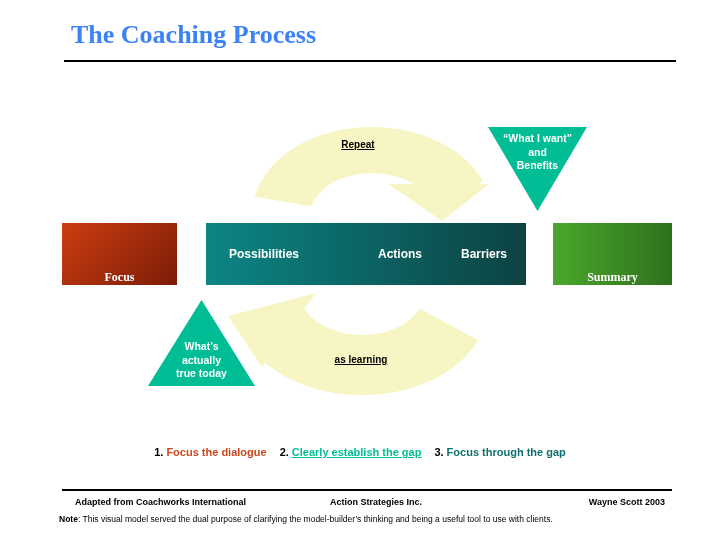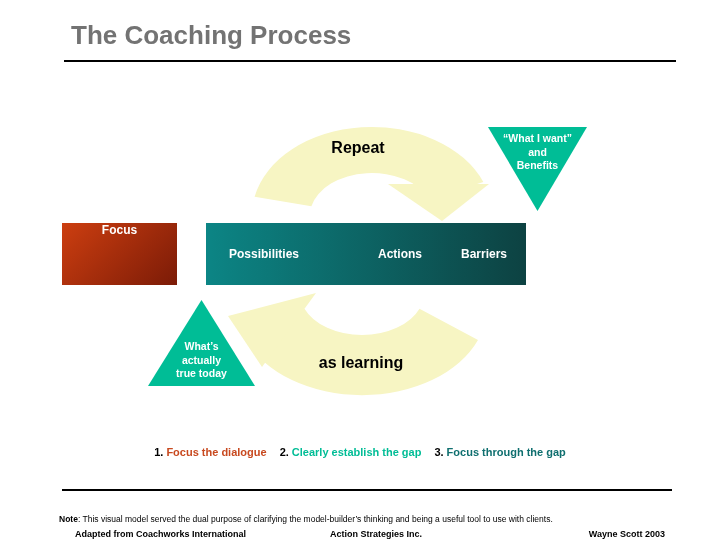--- a/index.html
+++ b/index.html
@@ -2,62 +2,62 @@
 <html><head>
 <meta charset="utf-8">
 <style>
   html,body{margin:0;padding:0;background:#ffffff;}
   .slide{
     position:relative;width:720px;height:540px;background:#ffffff;overflow:hidden;
     font-family:"Liberation Sans",sans-serif;
   }
   .title{
     position:absolute;left:71px;top:20px;font-size:26px;font-weight:700;
-    color:#737373;letter-spacing:0px;white-space:nowrap;
+    color:#3b82f6;letter-spacing:0px;white-space:nowrap;font-family:Liberation Serif, serif;
   }
   .title-rule{position:absolute;left:64px;top:60px;width:612px;height:2px;background:#000;}
 
   .arrows-svg{position:absolute;left:0;top:0;z-index:1;}
 
   .arc-label{
-    position:absolute;z-index:3;font-size:16px;font-weight:700;color:#000;
-    white-space:nowrap;transform:translateX(-50%);
+    position:absolute;z-index:3;font-size:10px;font-weight:700;color:#000;
+    white-space:nowrap;transform:translateX(-50%);text-decoration:underline;
   }
   .lbl-repeat{left:358px;top:139px;}
   .lbl-necessary{left:361px;top:354px;}
 
   .tri{position:absolute;z-index:2;background:#00BD96;color:#fff;text-align:center;
     font-size:10.5px;font-weight:700;line-height:13.5px;}
   .tri-down{left:488px;top:127px;width:99px;height:84px;
     clip-path:polygon(0 0,100% 0,50% 100%);padding-top:0;}
   .tri-down .tri-text{padding-top:5px;}
   .tri-up{left:148px;top:300px;width:107px;height:86px;
     clip-path:polygon(50% 0,100% 100%,0 100%);}
   .tri-up .tri-text{padding-top:40px;}
 
   .box{position:absolute;z-index:2;top:223px;height:62px;color:#fff;
     font-size:12px;font-weight:700;}
-  .box-center{display:flex;align-items:flex-start;justify-content:center;}
+  .box-center{display:flex;align-items:flex-end;justify-content:center;font-family:Liberation Serif, serif;}
   .box-focus{left:62px;width:115px;background:linear-gradient(135deg,#CC3E10 0%,#7B1B07 100%);}
   .box-process{left:206px;width:320px;background:linear-gradient(to right,#0C8585 0%,#0D4242 100%);}
   .box-summary{left:553px;width:119px;background:linear-gradient(to right,#4AA72C 0%,#2F701E 100%);}
   .proc-label{position:absolute;top:50%;transform:translate(-50%,-50%);white-space:nowrap;}
   .proc-possibilities{left:58px;}
   .proc-actions{left:161px;margin-left:33px;}
   .proc-barriers{left:278px;}
 
   .steps{
     position:absolute;left:0;top:446px;width:720px;z-index:3;
     display:flex;justify-content:center;gap:13px;
     font-size:11px;font-weight:700;white-space:nowrap;
   }
   .step .num{color:#000;margin-right:3px;}
 
   .footer-rule{position:absolute;left:62px;top:489px;width:610px;height:2px;background:#000;}
-  .footer-item{position:absolute;top:497px;font-size:9px;font-weight:700;color:#000;white-space:nowrap;margin-top:32px;}
+  .footer-item{position:absolute;top:497px;font-size:9px;font-weight:700;color:#000;white-space:nowrap;}
   .foot-left{left:75px;}
   .foot-center{left:330px;}
   .foot-right{right:55px;}
 
   .note{position:absolute;left:35px;top:514px;font-size:8.5px;color:#000;white-space:nowrap;}
   .note .note-label{font-weight:700;padding-left:24px;}
 </style>
 </head>
 <body>
 
@@ -101,24 +101,27 @@
   <div class="box box-center box-focus">
     <span>Focus</span>
   </div>
 
   <div class="box box-process">
     <span class="proc-label proc-possibilities">Possibilities</span>
     <span class="proc-label proc-actions">Actions</span>
     <span class="proc-label proc-barriers">Barriers</span>
   </div>
 
+  <div class="box box-center box-summary">
+    <span>Summary</span>
+  </div>
 
   <div class="steps">
     <span class="step"><span class="num">1.</span><span style="color: rgb(200, 73, 31);">Focus the dialogue</span></span>
-    <span class="step"><span class="num">2.</span><span style="color: rgb(0, 189, 150);">Clearly establish the gap</span></span>
+    <span class="step"><span class="num">2.</span><span style="color: rgb(0, 189, 150); text-decoration: underline;">Clearly establish the gap</span></span>
     <span class="step"><span class="num">3.</span><span style="color: rgb(15, 111, 111);">Focus through the gap</span></span>
   </div>
 
   <div class="footer-rule"></div>
   <div class="footer-item foot-left">Adapted from Coachworks International</div>
   <div class="footer-item foot-center">Action Strategies Inc.</div>
   <div class="footer-item foot-right">Wayne Scott  2003</div>
 
   <div class="note">
     <span class="note-label">Note</span><span>: This visual model served the dual purpose of clarifying the model-builder’s thinking and being a useful tool to use with clients.</span>

